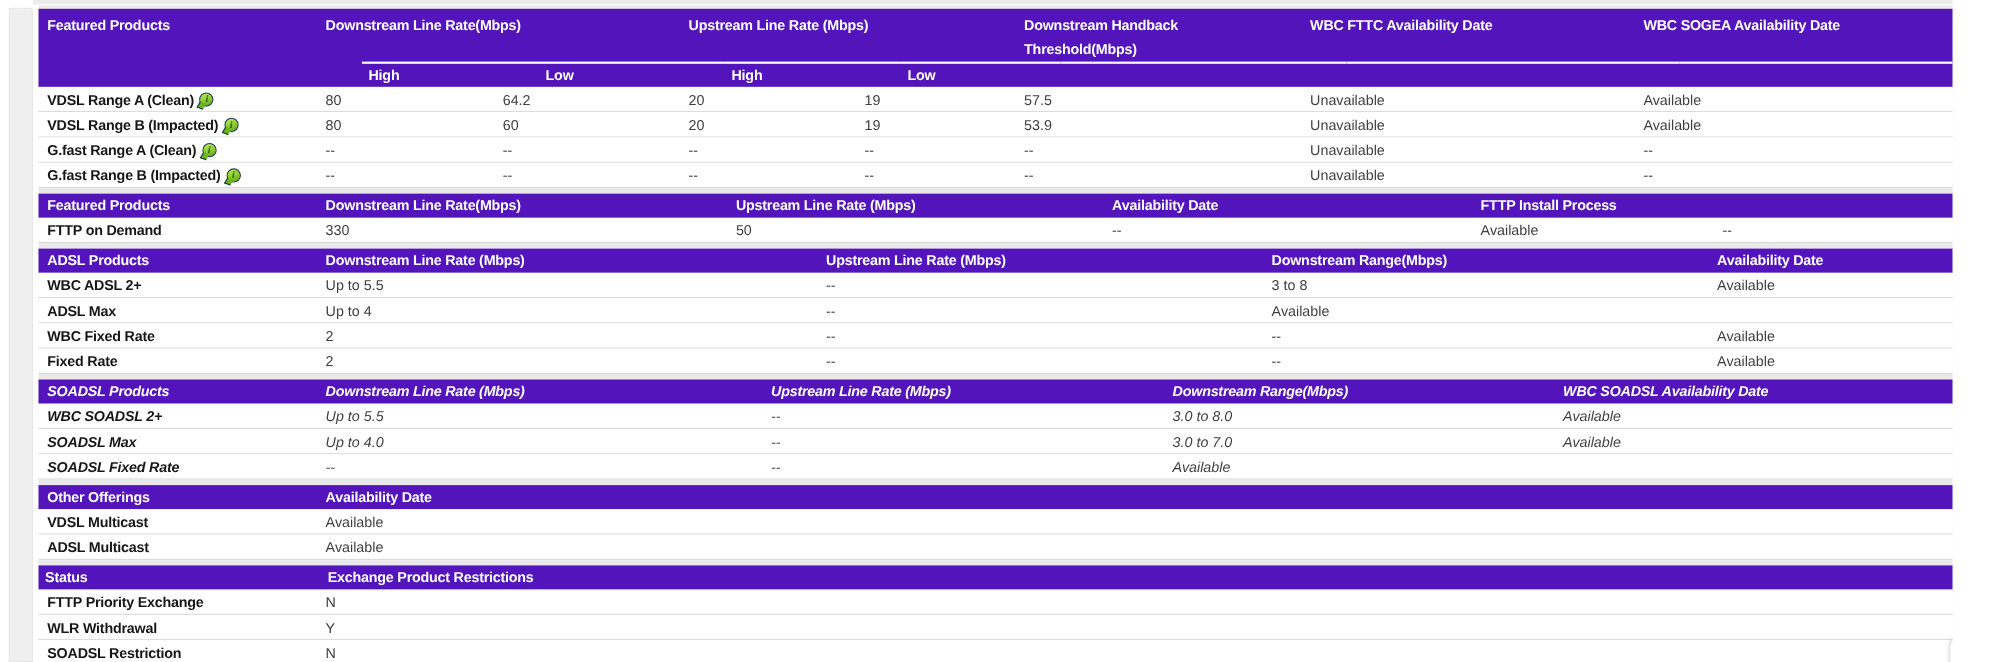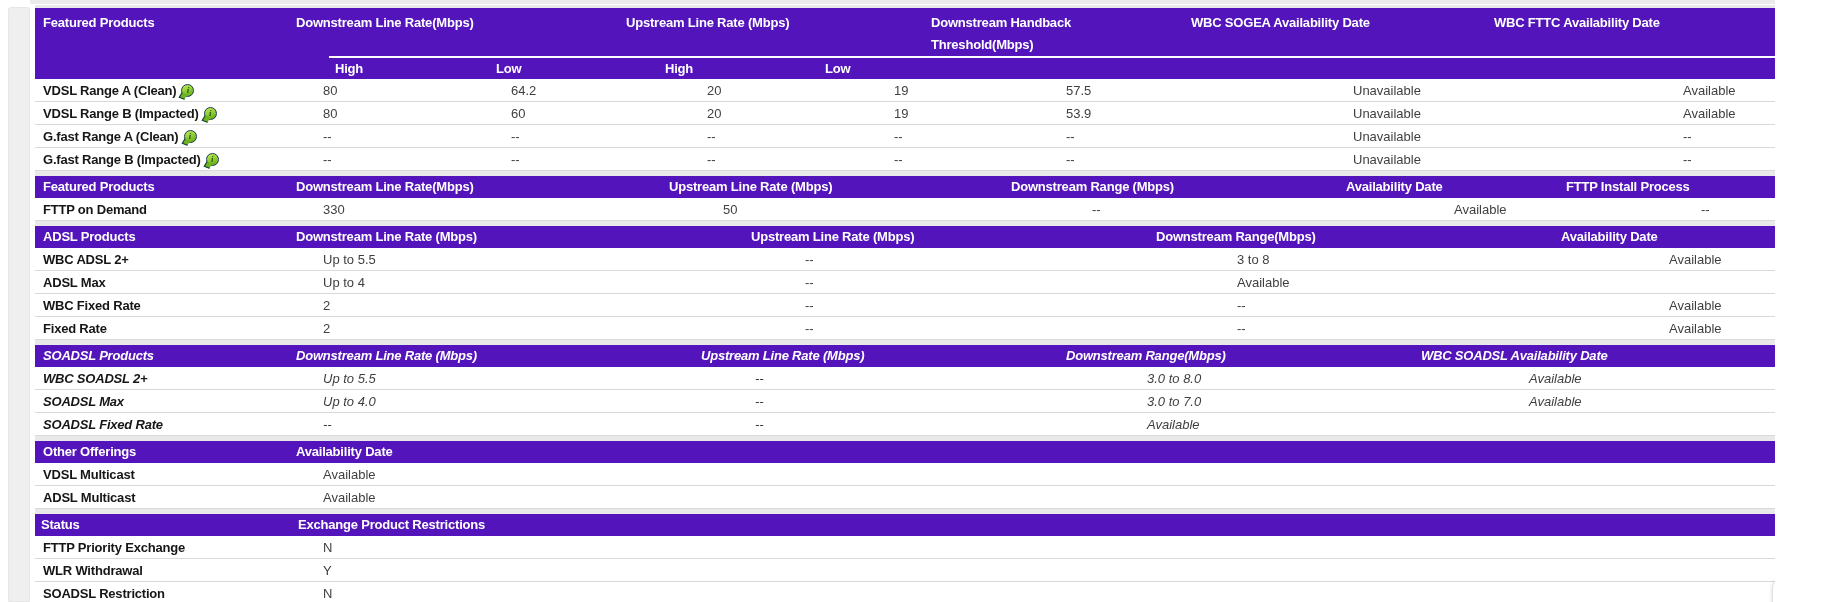--- a/index.html
+++ b/index.html
@@ -37,21 +37,21 @@
   .hmain .hcell { padding-top:4px; }
   .hcell {
     font-weight:bold; font-size:13px; line-height:22px;
     padding-left:6px; padding-right:10px; letter-spacing:-0.2px;
   }
   .hcell.first { padding-left:8px; }
   .hsub { height:23px;padding-left:39px; }
   .hsub .hcell { border-top:2px solid #ffffff; align-self:stretch; display:flex; align-items:center; }
   .hsub .hcell.first { border-top:none; }
   .thead-single { height:22px; }
-  .row { height:23px; border-bottom:1px solid #d9d9d9; background:#ffffff;gap:27px; }
+  .row { height:23px; border-bottom:1px solid #d9d9d9; background:#ffffff; }
   .plabel {
     font-weight:bold; color:#161616; font-size:13px; letter-spacing:-0.2px;
     padding-left:8px; display:flex; align-items:center; gap:5px; white-space:nowrap;
   }
   .pval { color:#3f3f3f; font-size:13px; padding-left:6px; white-space:nowrap; }
   .info-icon {
     position:relative; width:13px; height:13px; flex:0 0 13px;
     background:linear-gradient(160deg,#b5e84e 10%,#6db31c 85%);
     border:1.5px solid #1c3a53; border-radius:50%;
     display:inline-flex; align-items:center; justify-content:center;
@@ -83,22 +83,22 @@
   <div class="right-gutter"></div>
 
   <div class="tables" id="tables-root">
       <div class="table-block">
         <div class="thead">
           <div class="grid hmain h-t1">
             <div class="hcell first">Featured Products</div>
             <div class="hcell">Downstream Line Rate(Mbps)</div>
             <div class="hcell">Upstream Line Rate (Mbps)</div>
             <div class="hcell">Downstream Handback Threshold(Mbps)</div>
+            <div class="hcell">WBC FTTC Availability Date</div>
             <div class="hcell">WBC SOGEA Availability Date</div>
-            <div class="hcell">WBC FTTC Availability Date</div>
           </div>
           <div class="grid hsub r-t1">
             <div class="hcell first"></div>
             <div class="hcell">High</div>
             <div class="hcell">Low</div>
             <div class="hcell">High</div>
             <div class="hcell">Low</div>
             <div class="hcell"></div>
             <div class="hcell"></div>
             <div class="hcell"></div>
@@ -156,21 +156,20 @@
           <div class="pval">Unavailable</div>
           <div class="pval">--</div>
         </div>
       </div>
       <div class="table-block">
         <div class="thead">
           <div class="grid thead-single r-t2">
             <div class="hcell first">Featured Products</div>
             <div class="hcell">Downstream Line Rate(Mbps)</div>
             <div class="hcell">Upstream Line Rate (Mbps)</div>
-            <div class="hcell">Downstream Range (Mbps)</div>
             <div class="hcell">Availability Date</div>
             <div class="hcell">FTTP Install Process</div>
           </div>
         </div>
         <div class="grid row r-t2">
           <div class="plabel">
             <span>FTTP on Demand</span>
           </div>
           <div class="pval">330</div>
           <div class="pval">50</div>

